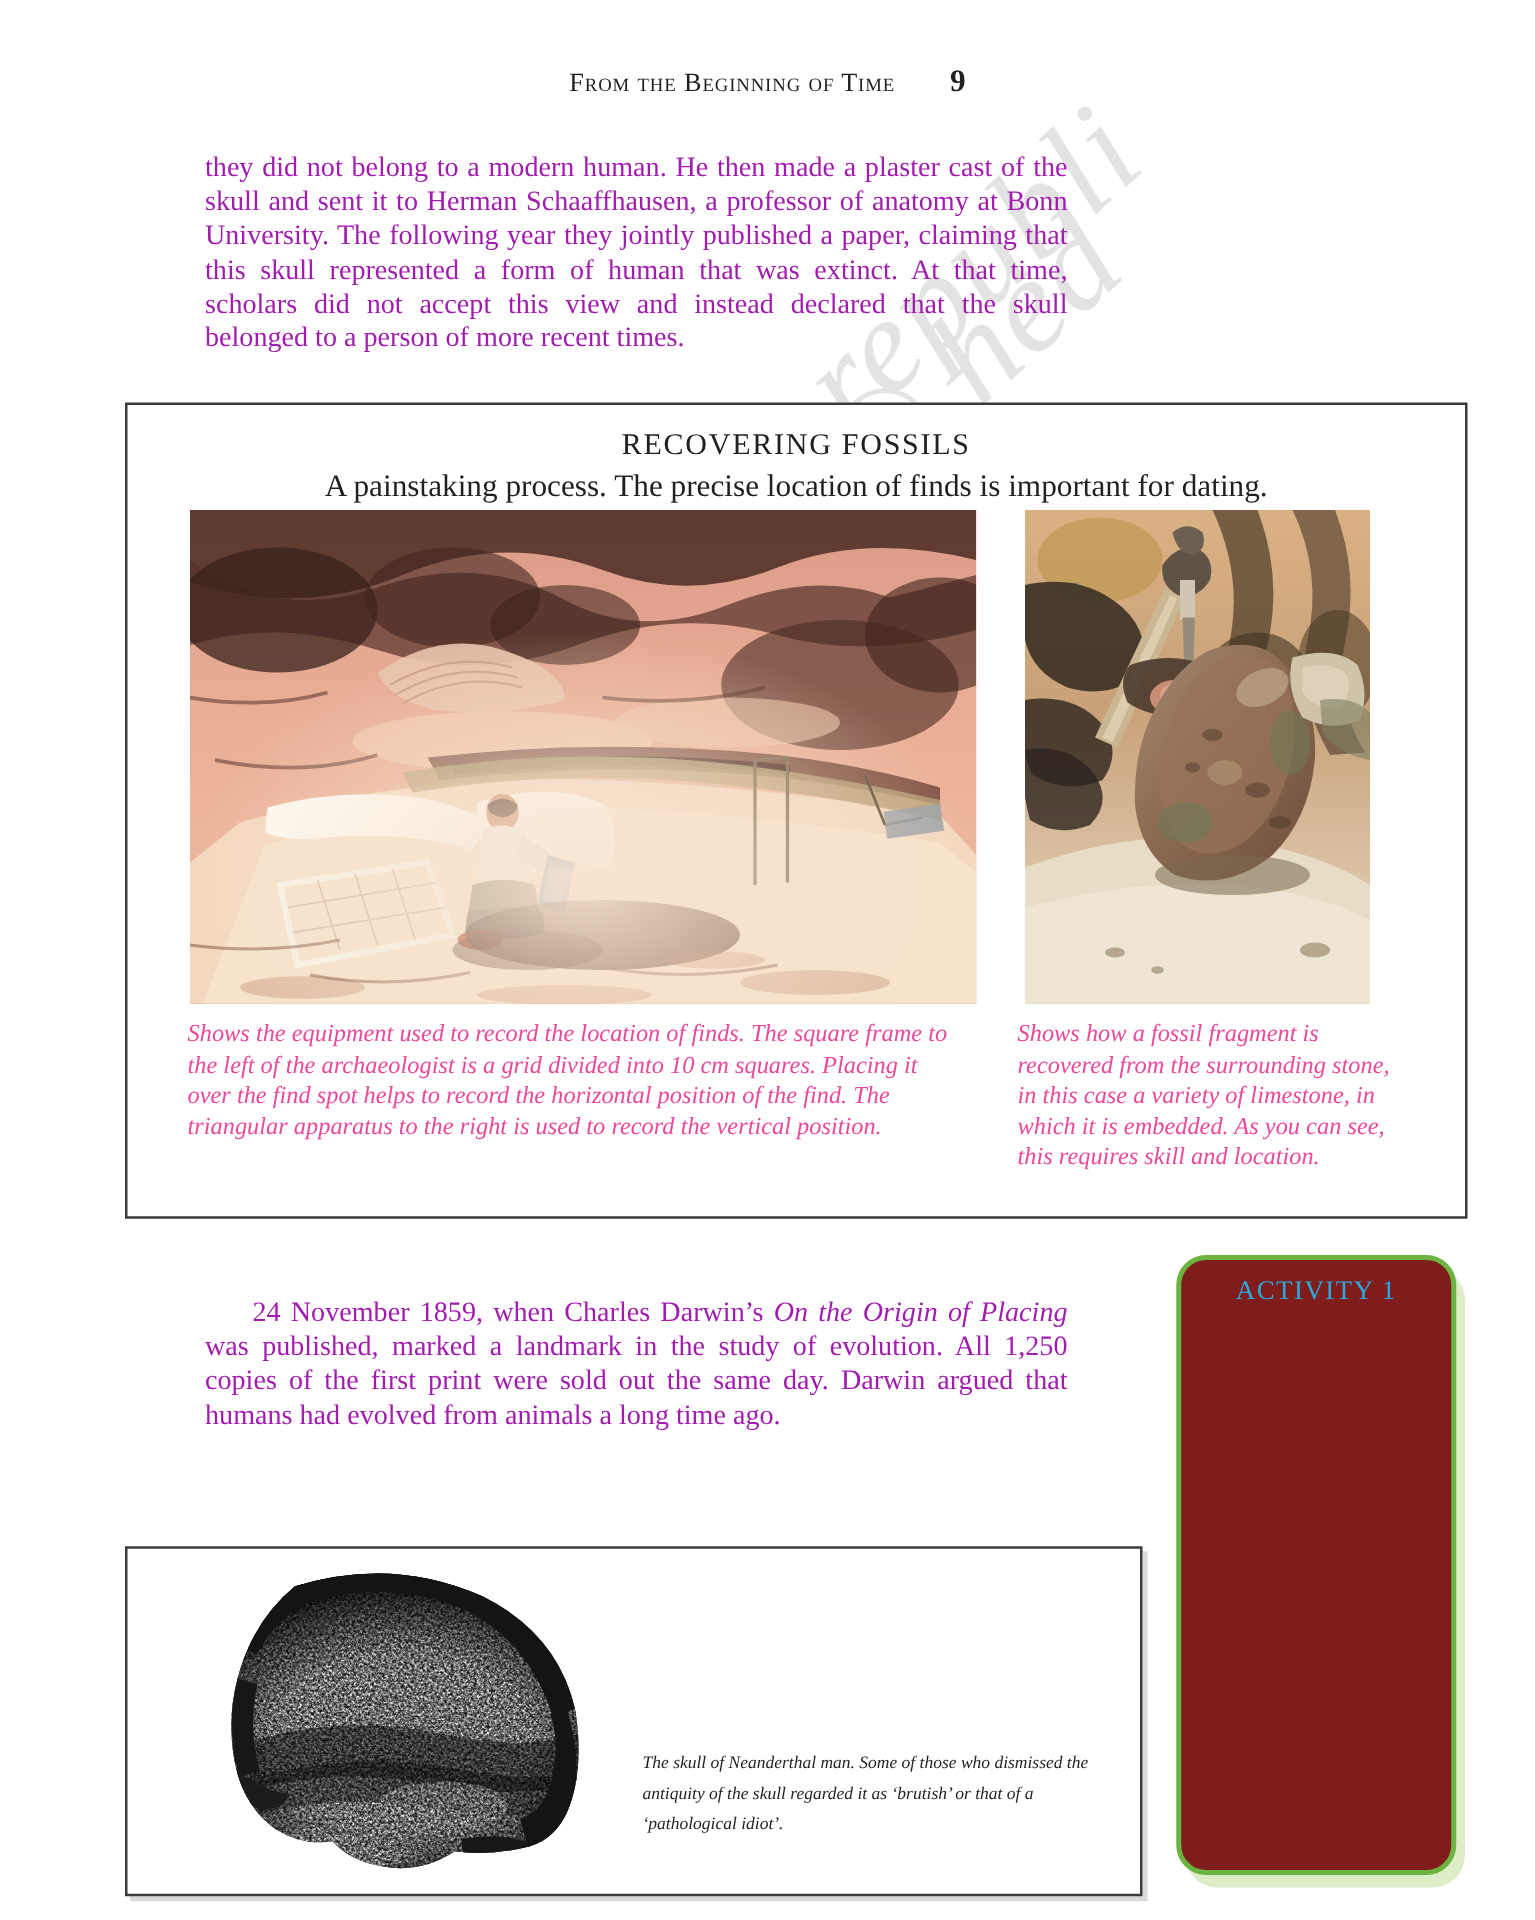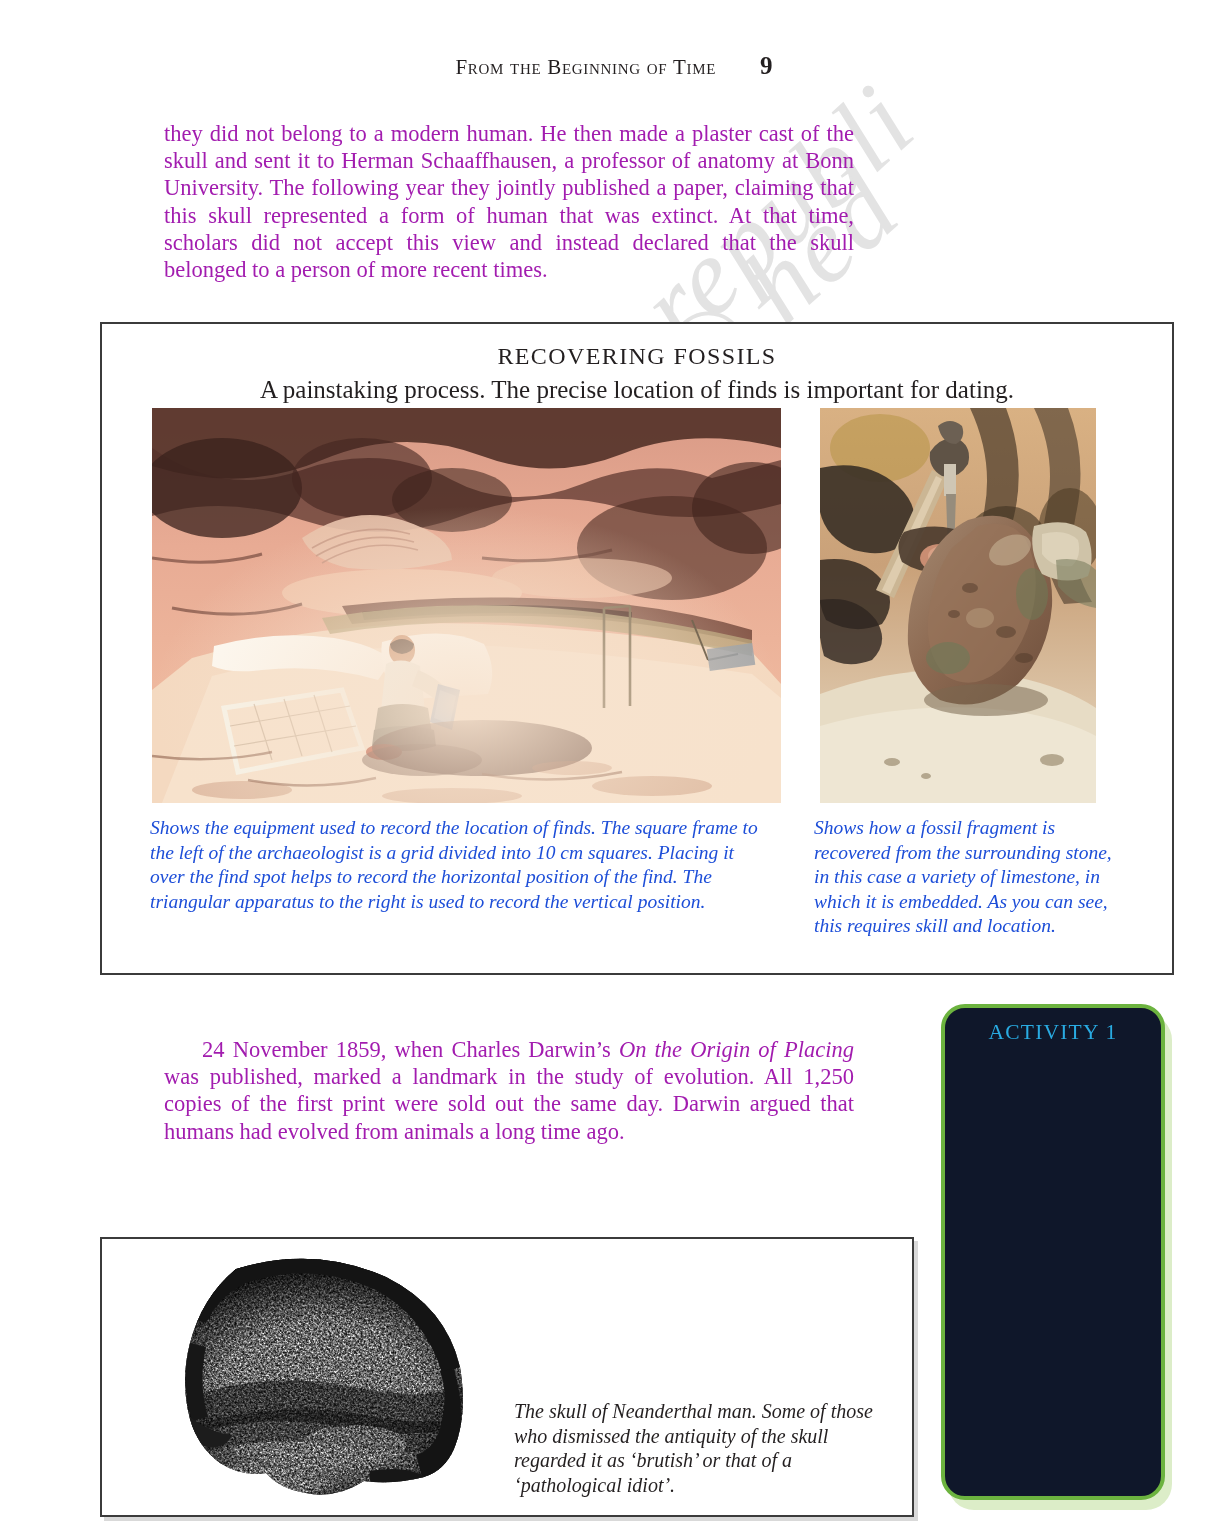--- a/index.html
+++ b/index.html
@@ -116,21 +116,21 @@
     width: 276px; height: 395px;
     overflow: hidden;
     background: #d8b49a;
   }
 
   .caption {
     position: absolute;
     font-style: italic;
     font-size: 19.5px;
     line-height: 24.5px;
-    color: #1d4ed8;
+    color: #ec4899;
   }
   #caption-dig {
     left: 48px; top: 492px; width: 618px;
   }
   #caption-fossil {
     left: 712px; top: 492px; width: 316px;
   }
 
   
   #activity-shadow {
@@ -140,21 +140,21 @@
     background: #dcedc8;
     border-radius: 26px;
     z-index: 9;
   }
   #activity-box {
     position: absolute;
     left: 941px; top: 1004px;
     width: 224px; height: 496px;
     border: 4px solid #6cb33f;
     border-radius: 24px;
-    background: #0f172a;
+    background: #7f1d1d;
     box-sizing: border-box;
     z-index: 10;
     text-align: center;
     color: #29abe2;
   }
   #activity-title {
     font-size: 21.5px;
     letter-spacing: 1.2px;
     margin-top: 12px;
   }
@@ -186,21 +186,21 @@
   #skull-art {
     position: absolute;
     left: 22px; top: 10px;
     width: 380px; height: 258px;
   }
   #caption-skull {
     position: absolute;
     left: 412px; top: 160px;
     width: 370px;
     font-style: italic;
-    font-size: 20px;
+    font-size: 14px;
     line-height: 24.5px;
     color: #231f20;
   }
 </style>
 </head>
 <body>
 
 <div id="watermark">
   <div class="wm-text wm-a">not to be republi</div>
   <div class="wm-text wm-b">© hed</div>

